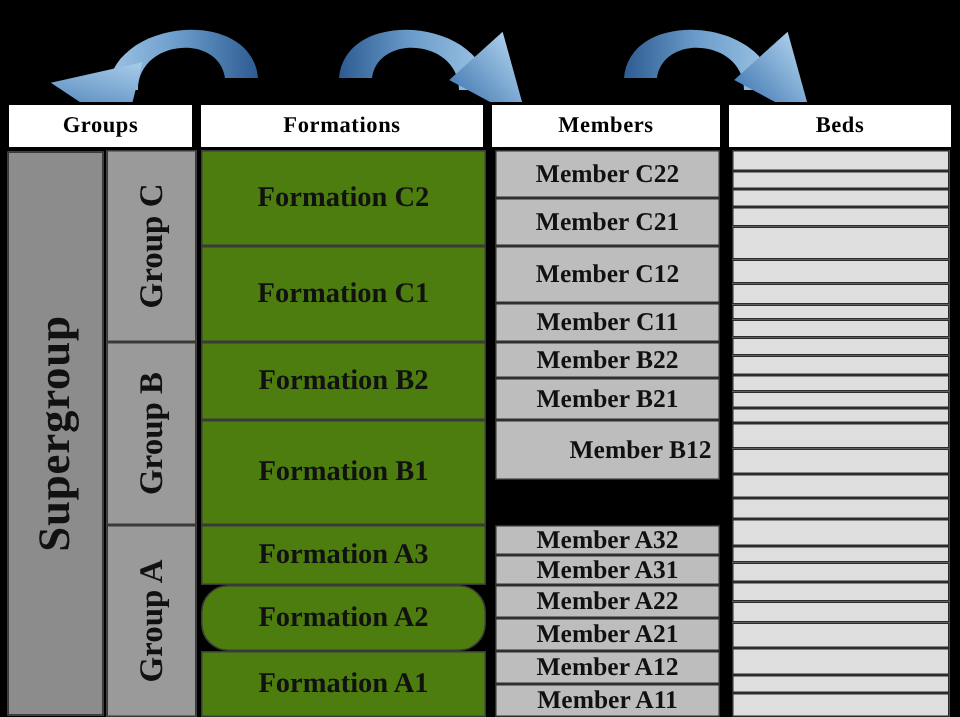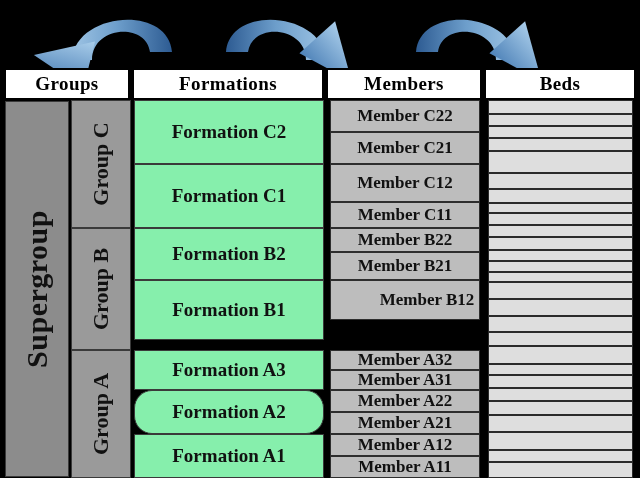--- a/index.html
+++ b/index.html
@@ -28,21 +28,21 @@
   
   #header-row{
     position:absolute;left:0;top:0;height:32px;width:632px;
   }
   .hdr{
     position:absolute;top:0;height:32px;
     background:#ffffff;
     border:2px solid #000;
     box-sizing:border-box;
     display:flex;align-items:center;justify-content:center;
-    font-size:19px;font-weight:bold;color:#000;
+    font-size:15px;font-weight:bold;color:#000;
     letter-spacing:.4px;
   }
   #hdr-groups{left:0;width:126px;}
   #hdr-formations{left:128px;width:192px;}
   #hdr-members{left:322px;width:156px;}
   #hdr-beds{left:480px;width:152px;}
 
   
   #body-area{
     position:absolute;left:0;top:32px;width:632px;height:378px;
@@ -78,21 +78,21 @@
   .group-label{
     transform:rotate(-90deg);
     white-space:nowrap;
     font-size:22px;font-weight:bold;color:#111;
   }
 
   
   #col-formations{left:128px;width:194px;}
   .formation-cell{
     position:absolute;left:2px;right:2px;
-    background:#86efac;
+    background:#4d7c0f;
     border:1px solid #3a3a3a;
     box-sizing:border-box;
     display:flex;align-items:center;justify-content:center;
     font-size:19px;font-weight:bold;color:#111;
   }
 
   
   #col-members{left:322px;width:158px;}
   .member-cell{
     position:absolute;left:4px;right:4px;
@@ -191,21 +191,21 @@
           <span class="group-label">Group B</span>
         </div>
         <div class="group-cell" style="top: 250px; height: 128px;">
           <span class="group-label">Group A</span>
         </div>
       </div>
     <div class="col" id="col-formations">
         <div class="formation-cell" style="top: 0px; height: 64px;">Formation C2</div>
         <div class="formation-cell" style="top: 64px; height: 64px;">Formation C1</div>
         <div class="formation-cell" style="top: 128px; height: 52px;">Formation B2</div>
-        <div class="formation-cell" style="top: 180px; height: 60px;">Formation B1</div>
+        <div class="formation-cell" style="top: 180px; height: 70px;">Formation B1</div>
         <div class="formation-cell" style="top: 250px; height: 40px;">Formation A3</div>
         <div class="formation-cell" style="top: 290px; height: 44px; border-radius: 18px;">Formation A2</div>
         <div class="formation-cell" style="top: 334px; height: 44px;">Formation A1</div>
       </div>
     <div class="col" id="col-members">
         <div class="member-cell" style="top: 0px; height: 32px;">Member C22</div>
         <div class="member-cell" style="top: 32px; height: 32px;">Member C21</div>
         <div class="member-cell" style="top: 64px; height: 38px;">Member C12</div>
         <div class="member-cell" style="top: 102px; height: 26px;">Member C11</div>
         <div class="member-cell" style="top: 128px; height: 24px;">Member B22</div>

